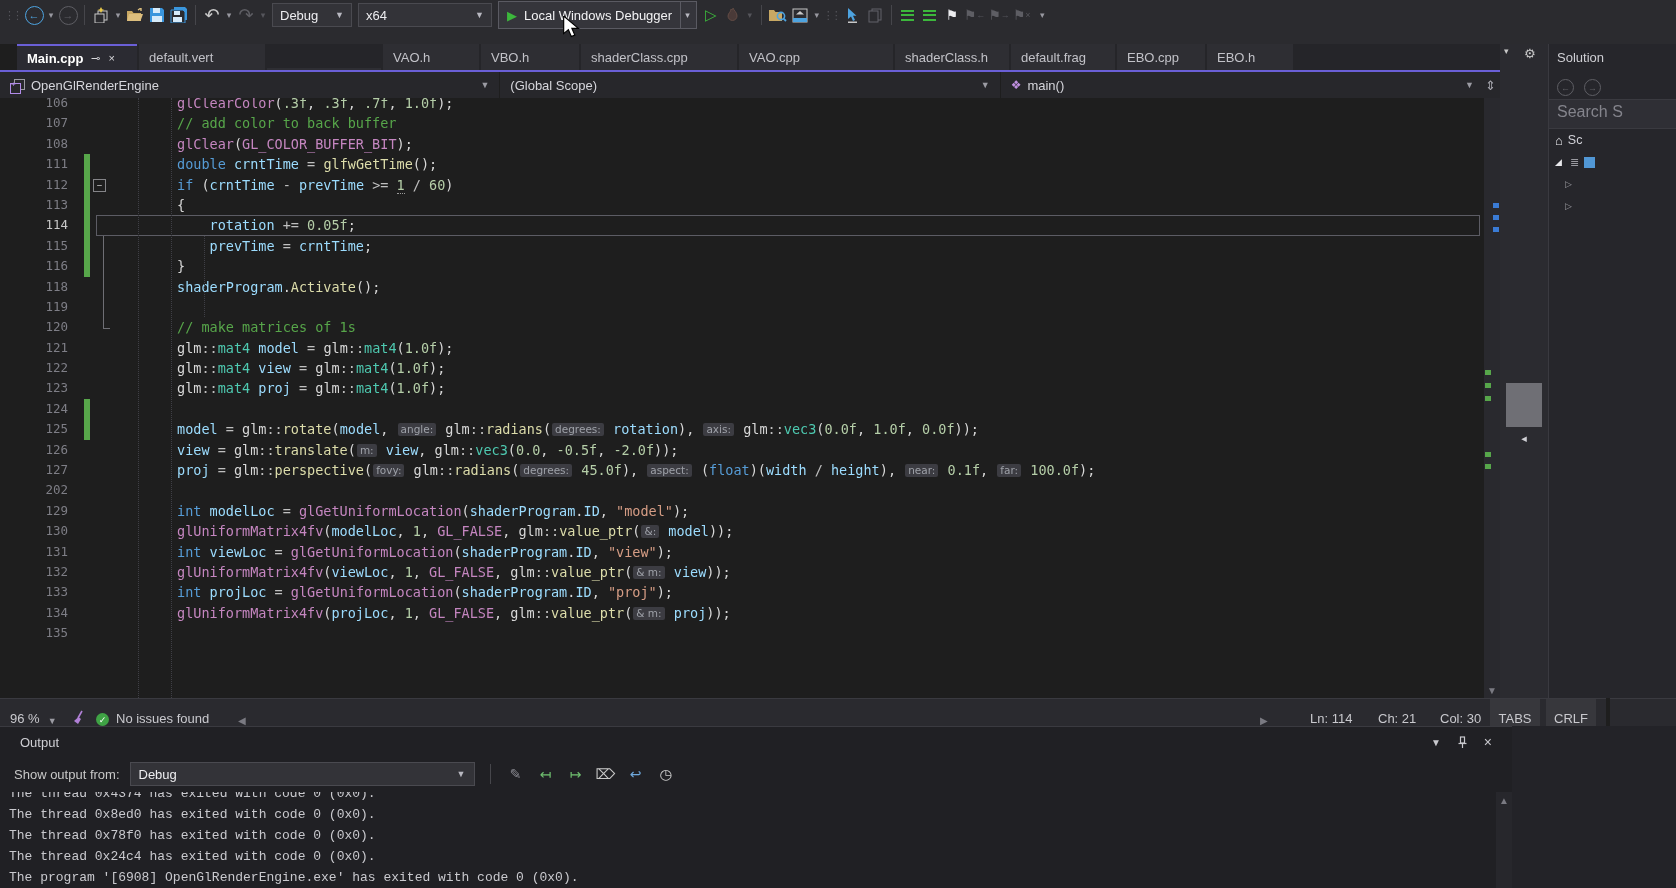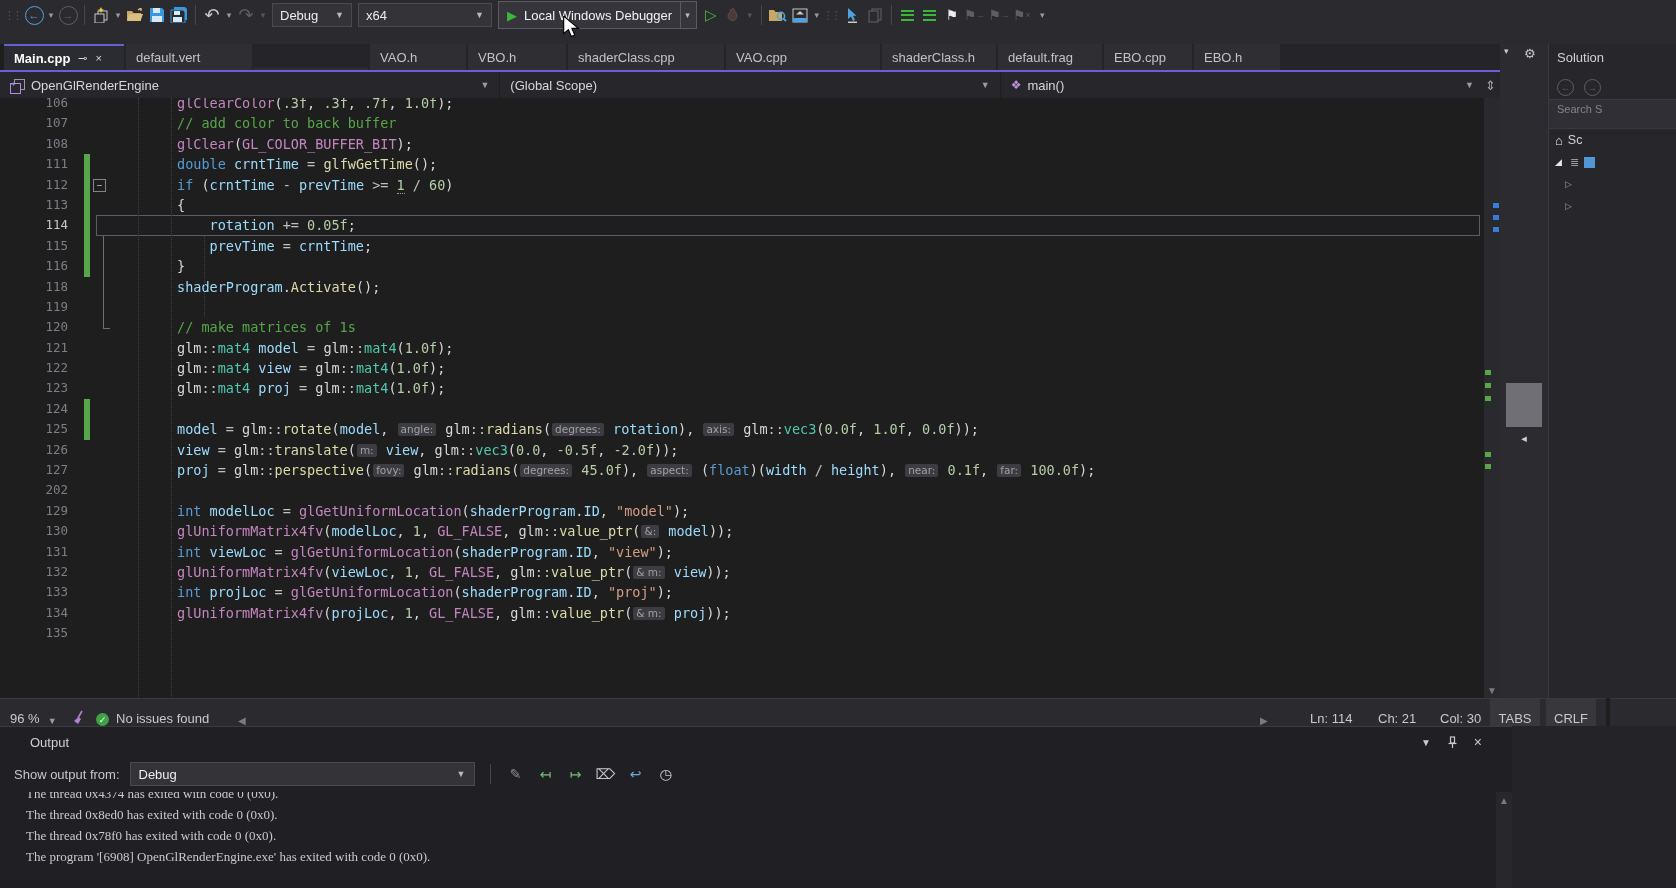--- a/index.html
+++ b/index.html
@@ -22,21 +22,21 @@
          color:#EDEDF0;padding:0 7px;margin:0 3px;box-sizing:border-box;}
   .combo .caret{margin-left:auto;font-size:9px;color:#B8B8C0;padding-left:8px;}
   .runbtn{display:inline-flex;align-items:center;height:26px;border:1px solid #5A5A62;background:#35353B;
           padding:0 2px 0 8px;margin:0 3px;color:#F2F2F4;}
   .runbtn .play{color:#3CB73C;font-size:13px;margin-right:7px;}
   .runbtn .lbl{padding-right:8px;}
   .runbtn .dd{border-left:1px solid #5A5A62;padding:0 4px;font-size:9px;color:#B8B8C0;height:100%;
               display:inline-flex;align-items:center;}
   .flag{font-size:14px;}
   
-  .tabstrip{position:absolute;left:4px;top:44px;width:1500px;height:26px;background:#252529;display:flex;}
+  .tabstrip{position:absolute;left:17px;top:44px;width:1500px;height:26px;background:#252529;display:flex;}
   .tab{height:26px;background:#2E2E33;margin-right:2px;display:flex;align-items:center;
        padding:0 6px 0 10px;color:#C2C2C8;box-sizing:border-box;white-space:nowrap;overflow:hidden;}
   .tab.active{background:#2B2B32;border-top:2px solid #6A5FD6;color:#FFFFFF;font-weight:bold;}
   .tab .pin,.tab .x{margin-left:8px;font-size:11px;color:#D8D8DC;font-weight:normal;}
   .tabextras{position:absolute;top:46px;z-index:5;color:#C8C8C8;}
   
   .navbar{position:absolute;left:0;top:70px;width:1500px;height:28px;background:#27272B;
           border-top:2px solid #6A5FD6;box-sizing:border-box;display:flex;}
   .navsec{flex:1;display:flex;align-items:center;padding:0 10px;color:#D6D6DC;position:relative;
           border-right:1px solid #1E1E1E;}
@@ -83,42 +83,42 @@
   .zoombox{left:4px;width:56px;padding-left:6px;}
   .zoombox .caret{font-size:9px;color:#9B9BA3;margin-left:8px;}
   .checkcirc{width:13px;height:13px;border-radius:50%;background:#3FA345;color:#fff;font-size:9px;
              display:inline-flex;align-items:center;justify-content:center;}
   .statbox{background:#37373C;justify-content:center;}
   .estub{position:absolute;left:1610px;top:698px;width:66px;height:28px;background:#2A2A2F;
          border-top:1px solid #3A3A40;box-sizing:border-box;}
   
   .output{position:absolute;left:0;top:726px;width:1512px;height:162px;background:#202024;
           border-top:1px solid #3A3A40;box-sizing:border-box;}
-  .out-head{height:30px;display:flex;align-items:center;padding:0 30px;color:#CFCFD4;}
+  .out-head{height:30px;display:flex;align-items:center;padding:0 20px;color:#CFCFD4;}
   .out-head .right{margin-left:auto;display:flex;align-items:center;gap:16px;color:#C9C9CE;}
   .out-bar{height:34px;display:flex;align-items:center;padding:0 14px;gap:10px;}
   .out-combo{width:345px;height:24px;background:#333338;border:1px solid #4A4A50;display:flex;
              align-items:center;padding:0 8px;box-sizing:border-box;color:#EDEDF0;}
   .out-combo .caret{margin-left:auto;font-size:9px;color:#B8B8C0;}
   .oic{display:inline-flex;width:20px;height:20px;align-items:center;justify-content:center;font-size:14px;}
-  .out-log{position:absolute;left:0;top:65px;right:16px;bottom:0;overflow:hidden;padding-left:26px;
-           font-family:Liberation Serif, serif;font-size:13px;line-height:21px;color:#C9C9CE;}
+  .out-log{position:absolute;left:0;top:65px;right:16px;bottom:0;overflow:hidden;padding-left:9px;
+           font-family:Liberation Mono, monospace;font-size:13px;line-height:21px;color:#C9C9CE;}
   .out-log .inner{margin-top:-9px;white-space:pre;}
   .oscroll{position:absolute;right:0;top:65px;width:16px;bottom:0;background:#27272C;text-align:center;}
   .outfill{position:absolute;left:1512px;top:726px;width:164px;height:162px;background:#232328;}
   
   .splitter{position:absolute;left:1500px;top:44px;width:48px;height:654px;background:#2B2B30;}
   .split-thumb{position:absolute;left:6px;right:6px;top:339px;height:44px;background:#6F6F75;}
   .split-col{position:absolute;left:0;width:48px;top:388px;text-align:center;color:#D0D0D5;font-size:11px;}
   .sepanel{position:absolute;left:1548px;top:44px;width:128px;height:654px;background:#26262B;
            border-left:1px solid #3A3A40;overflow:hidden;box-sizing:border-box;}
   .se-title{height:24px;padding:6px 0 0 8px;color:#CFCFD4;white-space:nowrap;}
   .se-nav{display:flex;gap:10px;padding:5px 8px 3px 8px;}
   .se-search{height:22px;background:#2F2F35;border-top:1px solid #3A3A40;border-bottom:1px solid #3A3A40;
-             color:#84848C;font-size:11px;padding:3px 8px;white-space:nowrap;box-sizing:content-box;}
+             color:#84848C;font-size:16px;padding:3px 8px;white-space:nowrap;box-sizing:content-box;}
   .se-row{height:22px;display:flex;align-items:center;gap:5px;padding-left:6px;font-size:12.5px;
           color:#D2D2D8;white-space:nowrap;}
   .se-row .tri{color:#9A9AA0;font-size:9px;width:10px;}
   .se-blue{width:11px;height:11px;background:#5197D5;display:inline-block;}
   .se-lines{color:#9A9AA0;font-size:11px;}
   
   svg{display:block;}
   .cursor{position:absolute;left:562px;top:16px;z-index:50;pointer-events:none;}
   .greenbars{display:inline-block;width:13px;height:11px;
      background:linear-gradient(#3CB73C 0 2px,transparent 2px 4.5px,#3CB73C 4.5px 6.5px,transparent 6.5px 9px,#3CB73C 9px 11px);}
@@ -421,21 +421,21 @@
           <span>⌦</span>
         </span>
       <span class="oic" style="color:#6FA8DC">
           <span>↩</span>
         </span>
       <span class="oic">
           <span>◷</span>
         </span>
     </div>
     <div class="out-log">
-        <div class="inner" id="log"><div>The thread 0x4374 has exited with code 0 (0x0).</div><div>The thread 0x8ed0 has exited with code 0 (0x0).</div><div>The thread 0x78f0 has exited with code 0 (0x0).</div><div>The program '[6908] OpenGlRenderEngine.exe' has exited with code 0 (0x0).</div></div>
+        <div class="inner" id="log"><div>The thread 0x4374 has exited with code 0 (0x0).</div><div>The thread 0x8ed0 has exited with code 0 (0x0).</div><div>The thread 0x78f0 has exited with code 0 (0x0).</div><div>The thread 0x24c4 has exited with code 0 (0x0).</div><div>The program '[6908] OpenGlRenderEngine.exe' has exited with code 0 (0x0).</div></div>
       </div>
     <div class="oscroll">
       <span style="color:#7A7A82;font-size:10px;line-height:16px">▲</span>
     </div>
   </div>
   <div class="outfill"></div>
 
   <div class="splitter">
     <div class="split-thumb"></div>
     <div class="split-col">◂</div>

